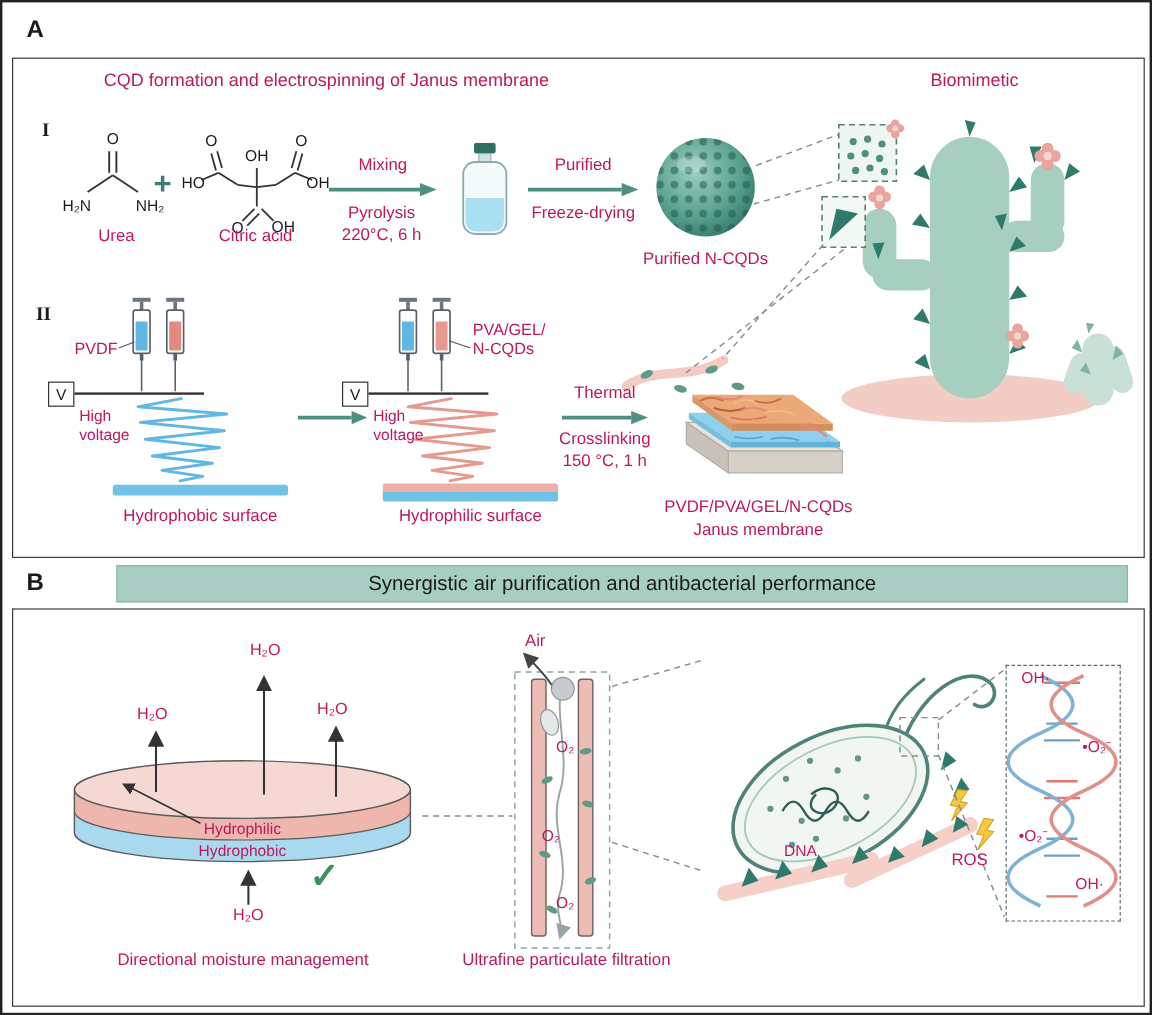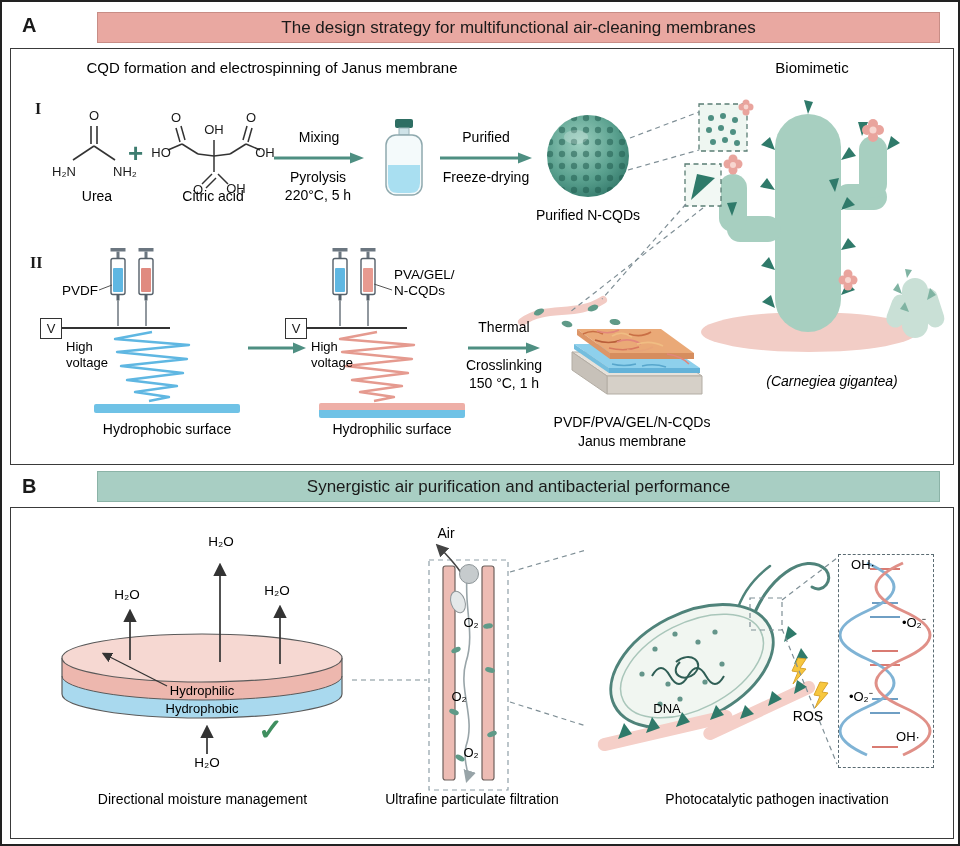--- a/index.html
+++ b/index.html
@@ -1,20 +1,20 @@
 <!DOCTYPE html>
 <html><head>
 <meta charset="utf-8">
 <style>
   *{margin:0;padding:0;box-sizing:border-box}
   body{margin:0;background:#fff}
   .figure{position:relative;width:960px;height:846px;background:#fff;border:2px solid #222;
           font-family:"Liberation Sans",sans-serif;color:#1a1a1a;overflow:hidden}
   .abs{position:absolute}
-  .txt{position:absolute;line-height:1.25;white-space:nowrap;color:#000000}
+  .txt{position:absolute;line-height:1.25;white-space:nowrap;color:#be185d}
   .ctr{text-align:center}
   .rgt{text-align:right}
   .wrap{white-space:normal}
   .t13{font-size:13px}
   .t135{font-size:13.5px}
   .t14{font-size:14px}
   .t15{font-size:15px}
   .caption{font-size:14px}
   .italic{font-style:italic}
   .bar{position:absolute;display:flex;align-items:center;justify-content:center;font-size:17px}
@@ -31,23 +31,20 @@
   .dna-box{position:absolute;border:1.5px dashed #5a6b72;background:#fff}
   svg{display:block}
   svg text{font-family:"Liberation Sans",sans-serif;fill:#1a1a1a;font-size:13px}
 </style>
 </head>
 <body>
 
 <div class="figure">
 
   <div class="plabel" style="left:20px;top:12px">A</div>
-  <div class="bar bar-a" style="left:95px;top:10px;width:843px;height:31px">
-    <span>The design strategy for multifunctional air-cleaning membranes</span>
-  </div>
 
   <div class="plabel" style="left:20px;top:473px">B</div>
   <div class="bar bar-b" style="left:95px;top:469px;width:843px;height:31px">
     <span>Synergistic air purification and antibacterial performance</span>
   </div>
 
   <div class="panel-box" style="left:8px;top:46px;width:944px;height:417px"></div>
   <div class="panel-box" style="left:8px;top:505px;width:944px;height:332px"></div>
 
   <svg class="abs" style="left:40px;top:100px" width="110" height="90" viewBox="0 0 110 90">
@@ -399,21 +396,21 @@
 
   <div class="numeral" style="left:33px;top:98px">I</div>
   <div class="numeral" style="left:28px;top:252px">II</div>
 
   <div class="txt ctr t14" style="left:45px;top:186px;width:100px">Urea</div>
   <div class="plus" style="left:126px;top:136px">+</div>
   <div class="txt ctr t14" style="left:150px;top:186px;width:122px">Citric acid</div>
 
   <div class="txt ctr t14" style="left:270px;top:127px;width:94px">Mixing</div>
   <div class="txt ctr t14" style="left:266px;top:167px;width:100px">Pyrolysis</div>
-  <div class="txt ctr t14" style="left:260px;top:185px;width:112px">220°C, 5 h</div>
+  <div class="txt ctr t14" style="left:260px;top:185px;width:112px">220°C, 6 h</div>
 
   <div class="txt ctr t14" style="left:436px;top:127px;width:96px">Purified</div>
   <div class="txt ctr t14" style="left:427px;top:167px;width:114px">Freeze-drying</div>
 
   <div class="txt ctr t14" style="left:522px;top:205px;width:128px">Purified N-CQDs</div>
 
   <div class="txt rgt t135" style="left:50px;top:281px;width:46px">PVDF</div>
   <div class="txt wrap t13" style="left:64px;top:337px;width:58px">High voltage</div>
   <div class="txt ctr t14" style="left:86px;top:419px;width:158px">Hydrophobic surface</div>
 
@@ -422,21 +419,20 @@
   <div class="txt wrap t13" style="left:309px;top:337px;width:58px">High voltage</div>
   <div class="txt ctr t14" style="left:311px;top:419px;width:158px">Hydrophilic surface</div>
 
   <div class="txt ctr t14" style="left:462px;top:317px;width:80px">Thermal</div>
   <div class="txt ctr t14" style="left:452px;top:355px;width:100px">Crosslinking</div>
   <div class="txt ctr t14" style="left:455px;top:373px;width:94px">150 °C, 1 h</div>
 
   <div class="txt ctr t14" style="left:538px;top:412px;width:184px">PVDF/PVA/GEL/N-CQDs</div>
   <div class="txt ctr t14" style="left:552px;top:431px;width:156px">Janus membrane</div>
 
-  <div class="txt ctr t14 italic" style="left:718px;top:371px;width:224px">(Carnegiea gigantea)</div>
 
   <div class="txt ctr t135" style="left:196px;top:532px;width:46px">H₂O</div>
   <div class="txt ctr t135" style="left:102px;top:585px;width:46px">H₂O</div>
   <div class="txt ctr t135" style="left:252px;top:581px;width:46px">H₂O</div>
   <div class="txt ctr t135" style="left:182px;top:753px;width:46px">H₂O</div>
   <div class="txt ctr t13" style="left:148px;top:681px;width:104px">Hydrophilic</div>
   <div class="txt ctr t13" style="left:148px;top:699px;width:104px">Hydrophobic</div>
   <div class="check" style="left:256px;top:710px">✓</div>
   <div class="txt ctr caption" style="left:78px;top:789px;width:245px">Directional moisture management</div>
 
@@ -445,15 +441,14 @@
   <div class="txt ctr t13" style="left:443px;top:687px;width:28px">O₂</div>
   <div class="txt ctr t13" style="left:455px;top:743px;width:28px">O₂</div>
   <div class="txt ctr caption" style="left:366px;top:789px;width:208px">Ultrafine particulate filtration</div>
 
   <div class="txt ctr t13" style="left:643px;top:699px;width:44px">DNA</div>
   <div class="txt ctr t14" style="left:783px;top:706px;width:46px">ROS</div>
   <div class="txt ctr t13" style="left:841px;top:555px;width:40px">OH·</div>
   <div class="txt ctr t13" style="left:890px;top:613px;width:44px">•O₂⁻</div>
   <div class="txt ctr t13" style="left:837px;top:687px;width:44px">•O₂⁻</div>
   <div class="txt ctr t13" style="left:886px;top:727px;width:40px">OH·</div>
-  <div class="txt ctr caption" style="left:630px;top:789px;width:290px">Photocatalytic pathogen inactivation</div>
 
 </div>
 
 </body></html>

